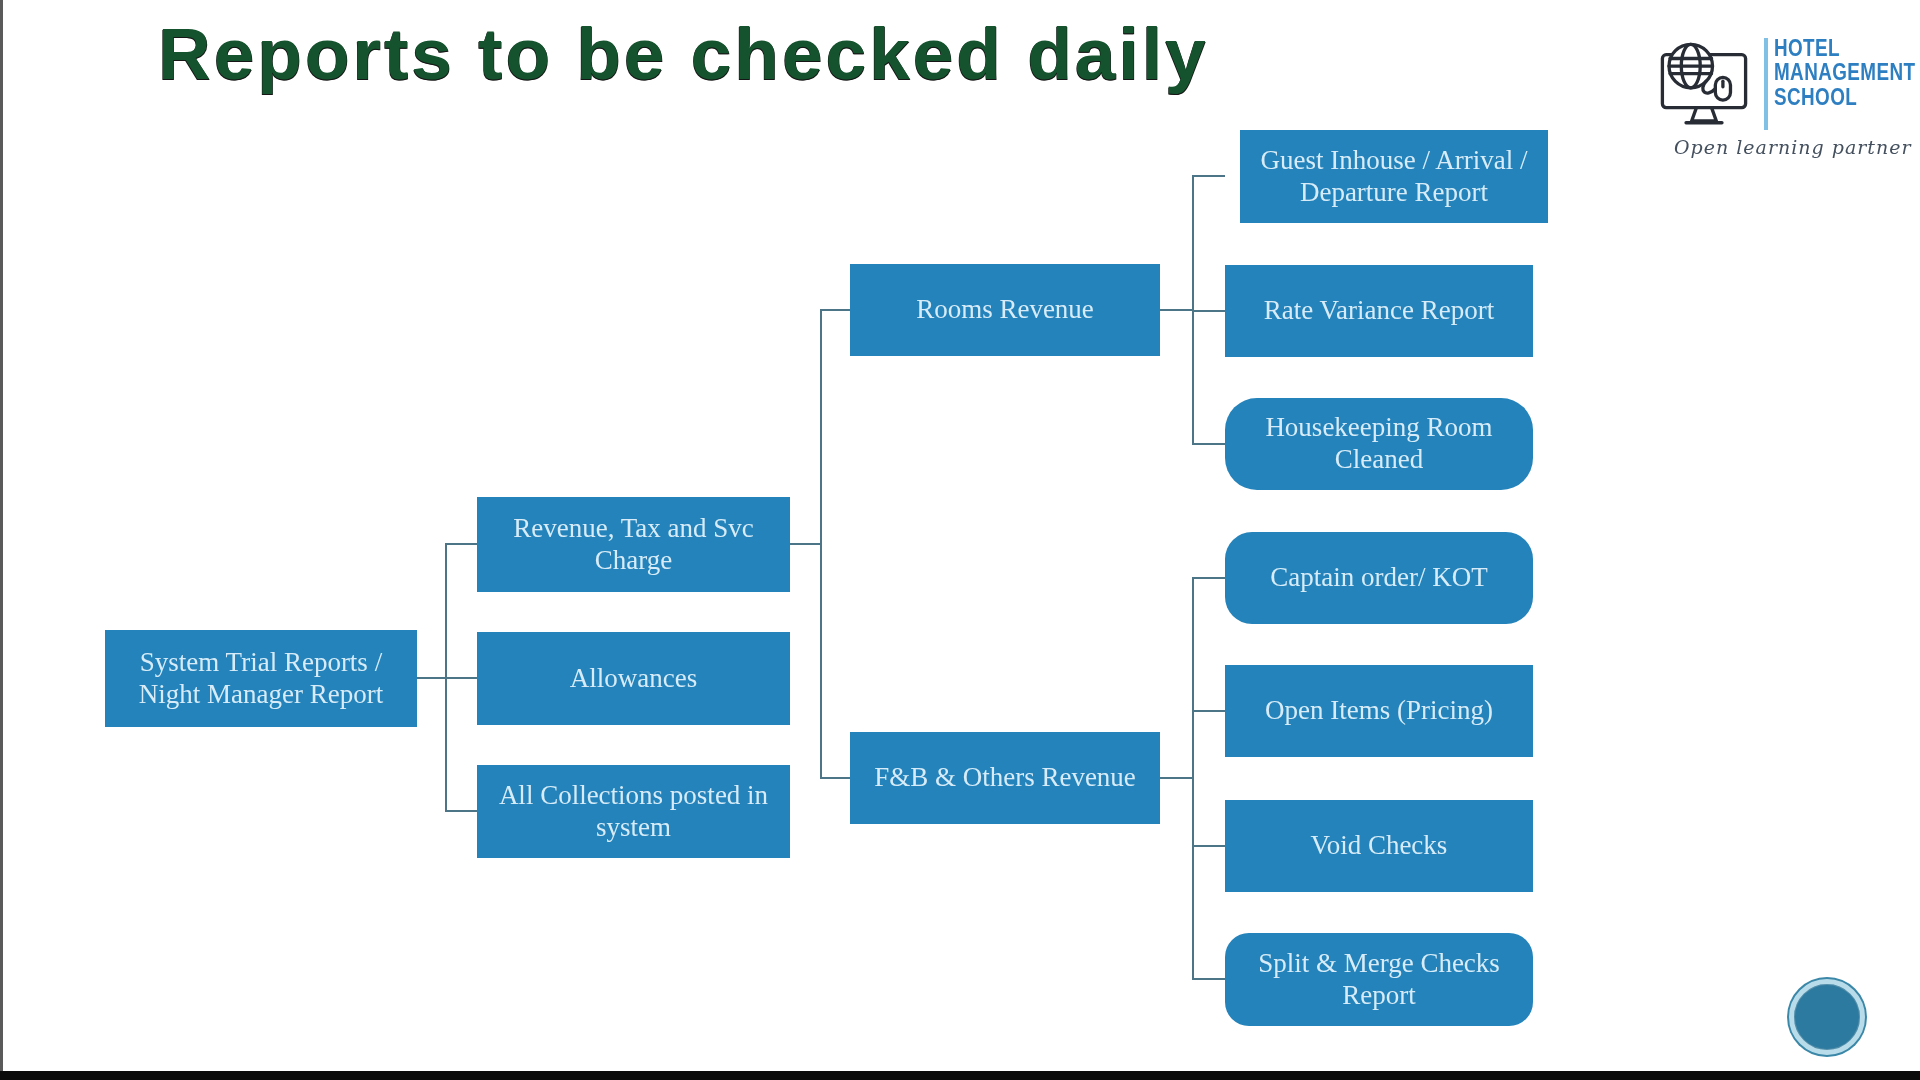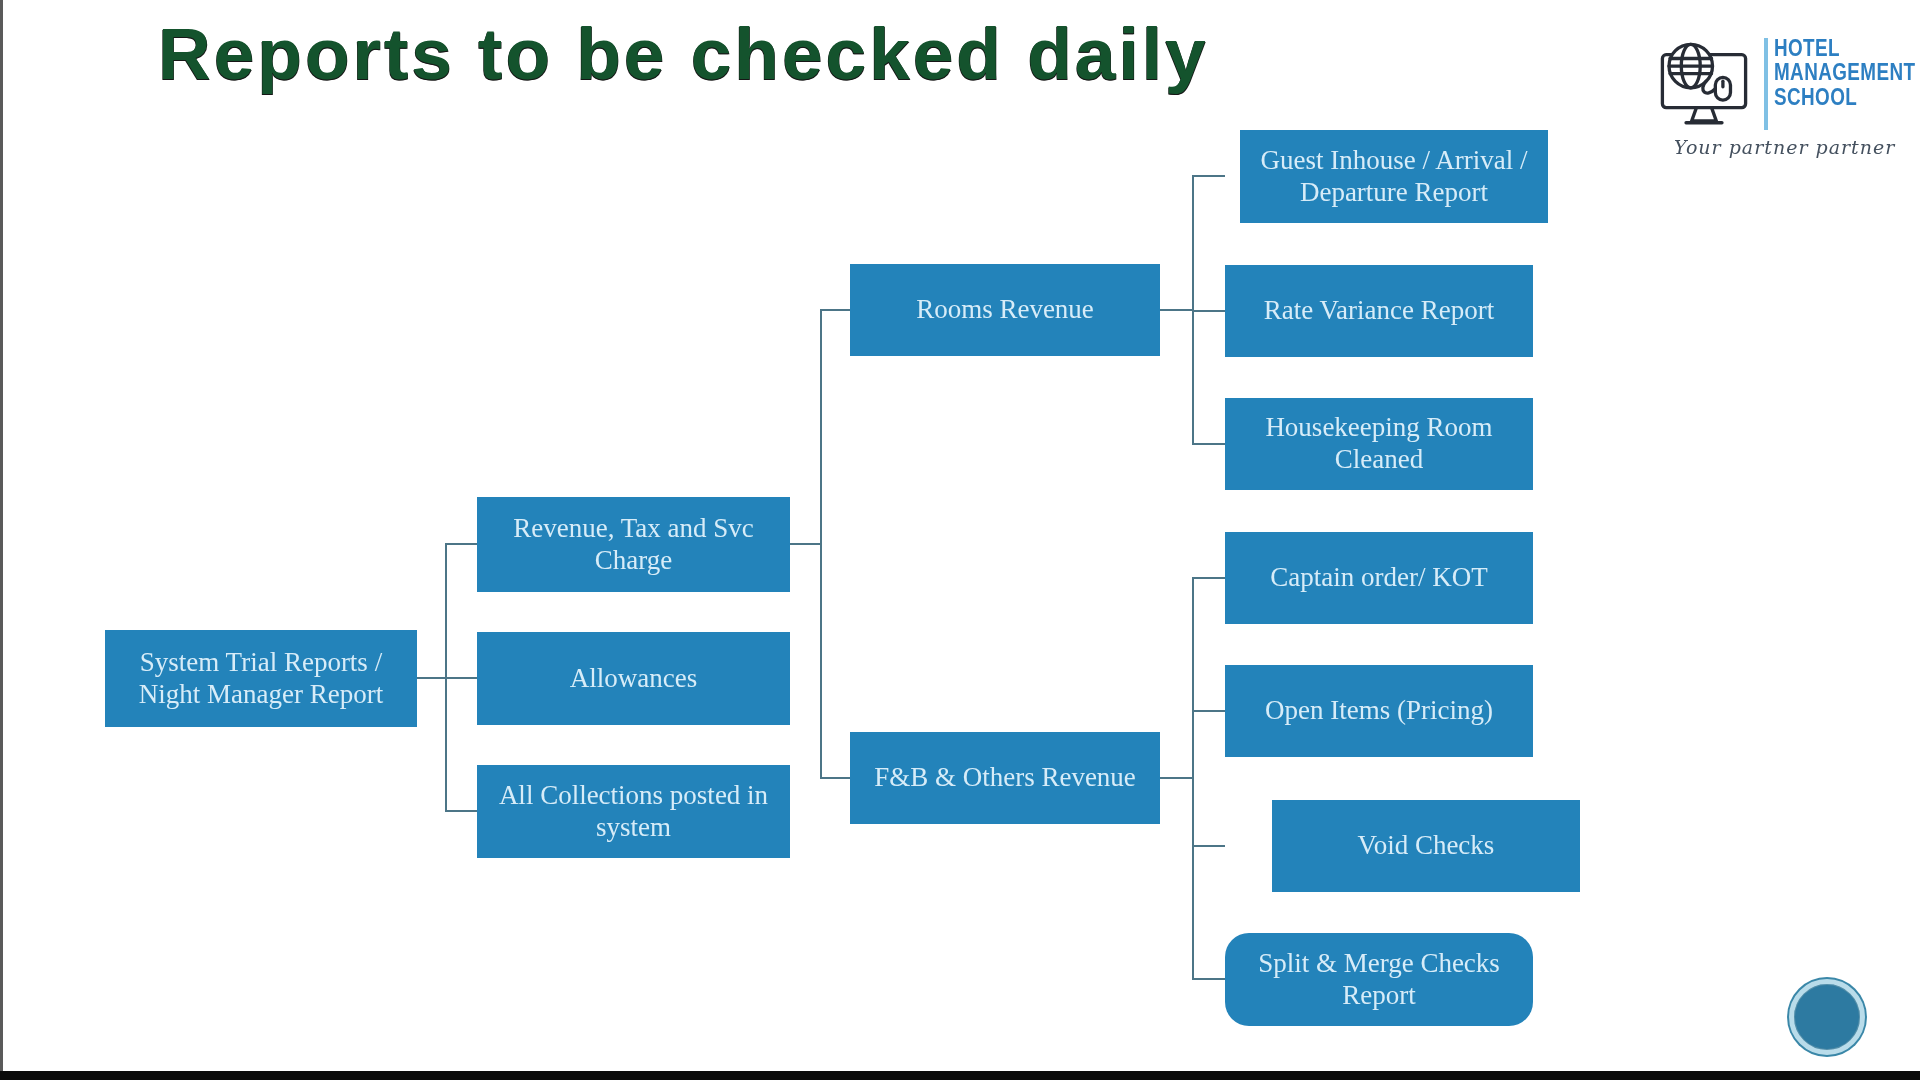--- a/index.html
+++ b/index.html
@@ -44,24 +44,24 @@
   .conn.v{width:2px;}
 
   .n-root{left:105px;top:630px;width:312px;height:97px;}
   .n-l2a{left:477px;top:497px;width:313px;height:95px;}
   .n-l2b{left:477px;top:632px;width:313px;height:93px;}
   .n-l2c{left:477px;top:765px;width:313px;height:93px;}
   .n-l3a{left:850px;top:264px;width:310px;height:92px;}
   .n-l3b{left:850px;top:732px;width:310px;height:92px;}
   .n-r1{left:1225px;top:130px;width:308px;height:93px;margin-left:15px;}
   .n-r2{left:1225px;top:265px;width:308px;height:92px;}
-  .n-r3{left:1225px;top:398px;width:308px;height:92px;}
-  .n-r4{left:1225px;top:532px;width:308px;height:92px;}
+  .n-r3{left:1225px;top:398px;width:308px;height:92px;border-radius:32px;}
+  .n-r4{left:1225px;top:532px;width:308px;height:92px;border-radius:27px;}
   .n-r5{left:1225px;top:665px;width:308px;height:92px;}
-  .n-r6{left:1225px;top:800px;width:308px;height:92px;margin-left:47px;}
+  .n-r6{left:1225px;top:800px;width:308px;height:92px;}
   .n-r7{left:1225px;top:933px;width:308px;height:93px;border-radius:24px;}
 
   .circle-badge{
     position:absolute;left:1789px;top:979px;width:66px;height:66px;
     border-radius:50%;background:#2d7aa1;border:5px solid #b9dcea;
     box-shadow:0 0 0 2px #3a87a8, inset 0 0 0 1px #568fa8;
   }
 </style>
 </head>
 <body>
@@ -84,21 +84,21 @@
       <rect x="62" y="48" width="16" height="24" rx="8"></rect>
       <path d="M70 52 V58"></path>
       <path d="M52 52 C44 62 52 70 62 60"></path>
     </svg>
     <div class="logo-divider"></div>
     <div class="logo-text">
       <div>HOTEL</div>
       <div>MANAGEMENT</div>
       <div>SCHOOL</div>
     </div>
-    <div class="logo-tagline">Your partner partner</div>
+    <div class="logo-tagline">Open learning partner</div>
   </div>
 
   <div class="conn v" style="left:445px;top:543px;height:269px;"></div>
   <div class="conn v" style="left:820px;top:309px;height:470px;"></div>
   <div class="conn v" style="left:1192px;top:175px;height:270px;"></div>
   <div class="conn v" style="left:1192px;top:577px;height:403px;"></div>
 
   <div class="conn h" style="left:417px;top:677px;width:30px;"></div>
   <div class="conn h" style="left:445px;top:543px;width:32px;"></div>
   <div class="conn h" style="left:445px;top:677px;width:32px;"></div>

